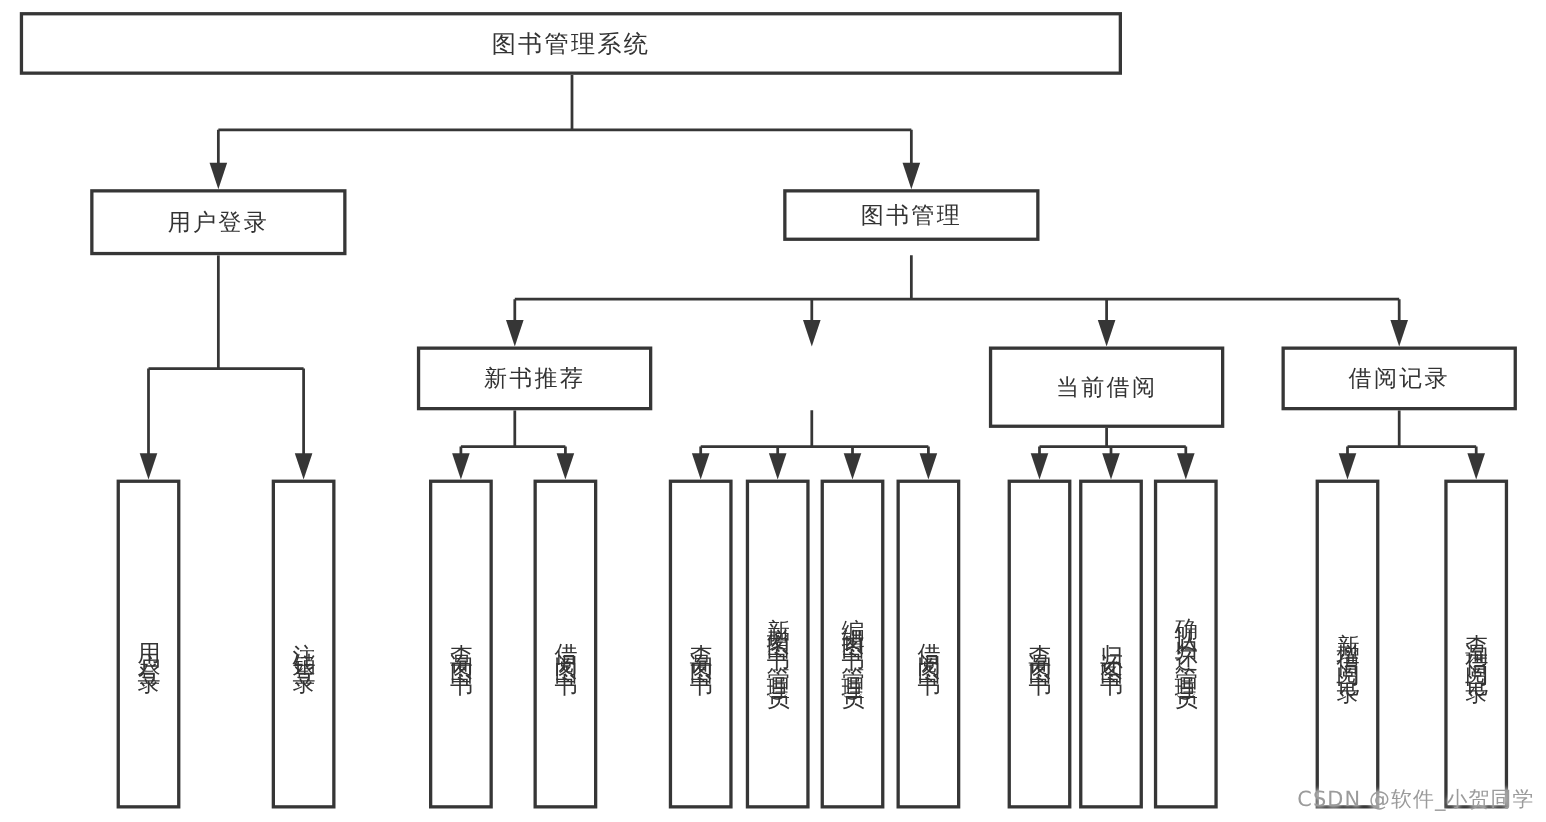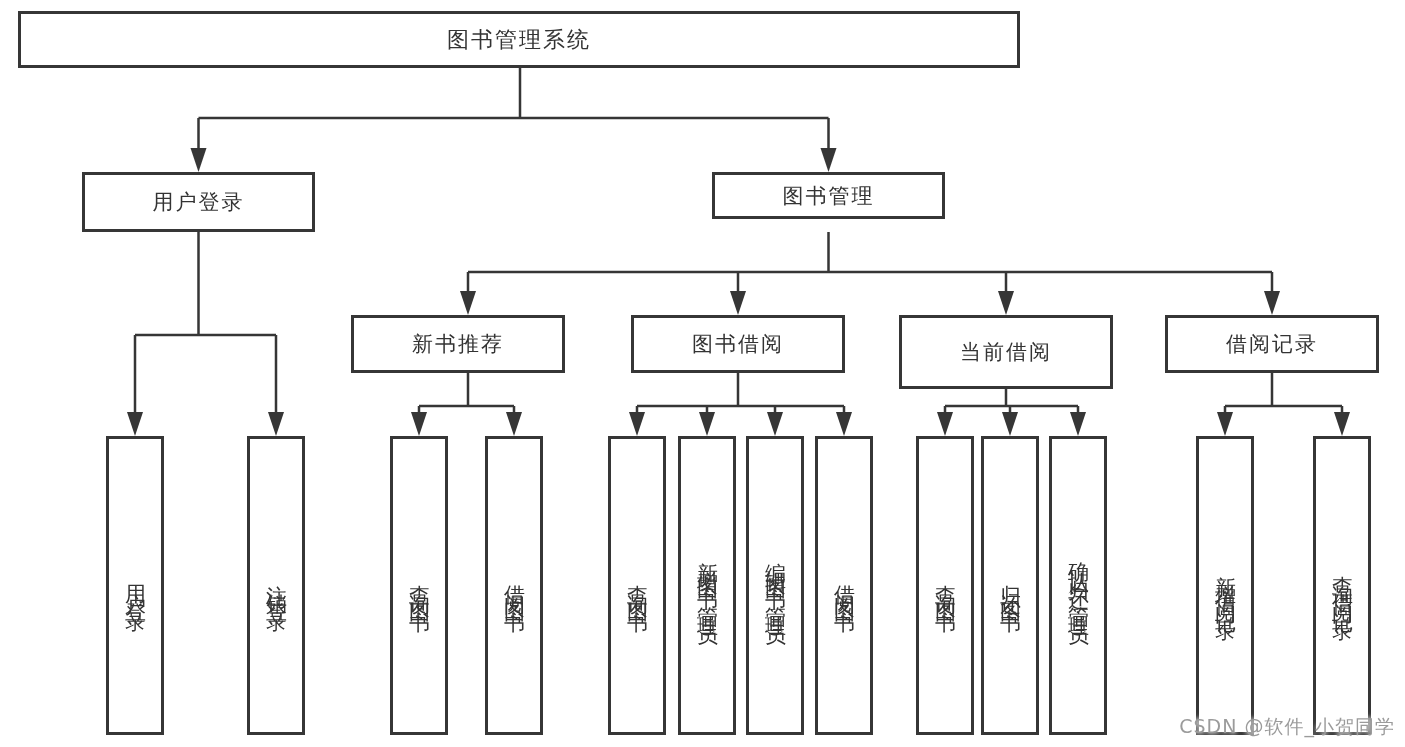--- a/index.html
+++ b/index.html
@@ -105,22 +105,21 @@
       <polygon points="1217,412 1233,412 1225,436"></polygon>
       <polygon points="1334,412 1350,412 1342,436"></polygon>
     </g>
   </svg>
 
   <div class="node root" style="left:18px; top:11px; width:1002px; height:57px;">图书管理系统</div>
 
   <div class="node" style="left:82px; top:172px; width:233px; height:60px;">用户登录</div>
   <div class="node" style="left:712px; top:172px; width:233px; height:47px;">图书管理</div>
 
-  <div class="node" style="left:351px; top:315px; width:214px; height:58px;">新书推荐</div>
-  <div class="node" style="left:631px; top:315px; width:214px; height:58px;">图书借阅</div>
+  <div class="node" style="left:379px; top:315px; width:214px; height:58px;">新书推荐</div>
   <div class="node" style="left:899px; top:315px; width:214px; height:74px;">当前借阅</div>
   <div class="node" style="left:1165px; top:315px; width:214px; height:58px;">借阅记录</div>
 
   <div class="leaf" style="left:106px; top:436px; width:58px; height:299px;">用户登录</div>
   <div class="leaf" style="left:247px; top:436px; width:58px; height:299px;">注销登录</div>
 
   <div class="leaf" style="left:390px; top:436px; width:58px; height:299px;">查询图书</div>
   <div class="leaf" style="left:485px; top:436px; width:58px; height:299px;">借阅图书</div>
 
   <div class="leaf" style="left:608px; top:436px; width:58px; height:299px;">查询图书</div>

